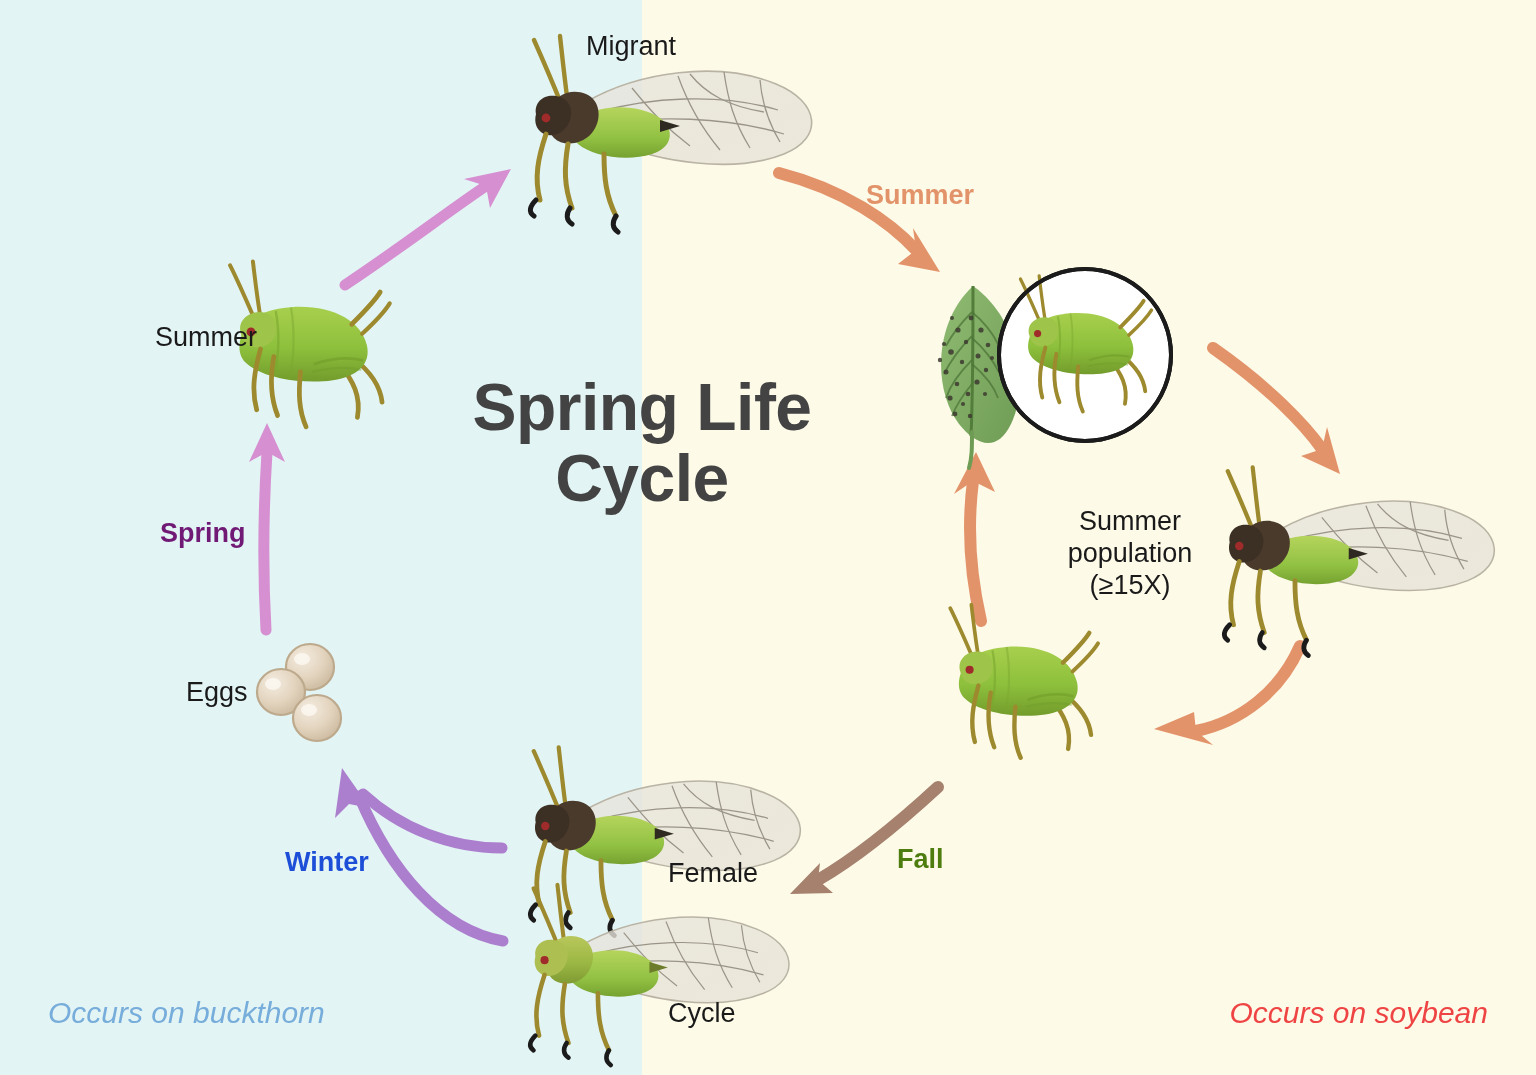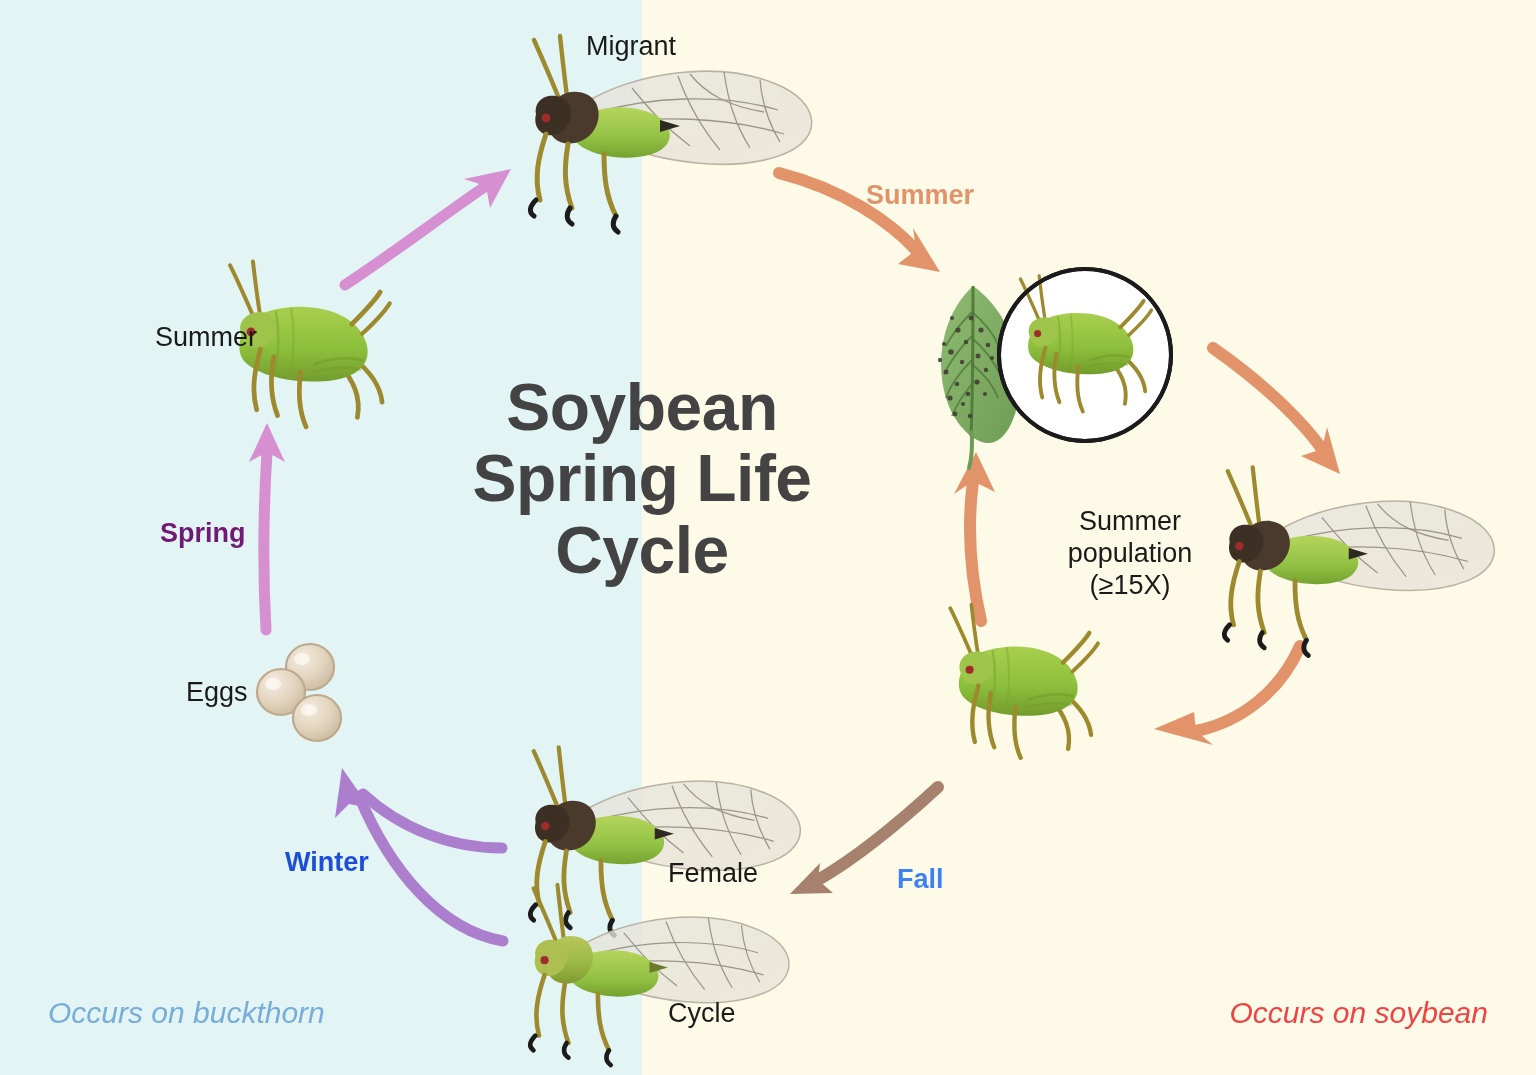--- a/index.html
+++ b/index.html
@@ -36,21 +36,21 @@
 
   #lbl-migrant{left:586px;top:31px;}
   #lbl-aphid{left:155px;top:322px;}
   #lbl-eggs{left:186px;top:677px;}
   #lbl-female{left:668px;top:858px;}
   #lbl-male{left:668px;top:998px;}
   #lbl-summer-pop{left:1040px;top:506px;width:180px;text-align:center;white-space:normal;}
 
   #season-spring{left:160px;top:518px;color:#701a75;}
   #season-summer{left:866px;top:180px;color:#e3936a;}
-  #season-fall{left:897px;top:844px;color:#3b82f6;margin-top:20px;}
+  #season-fall{left:897px;top:844px;color:#4d7c0f;}
   #season-winter{left:285px;top:847px;color:#1d4ed8;}
 </style>
 </head>
 <body>
 
 <div id="stage">
 
   <div class="bg-left"></div>
   <div class="bg-right"></div>
 
@@ -309,21 +309,20 @@
     <g transform="translate(528,828) scale(0.96)">
       <use href="#aphid-winged-dark"></use>
     </g>
 
     <g transform="translate(528,962) scale(0.92)">
       <use href="#aphid-winged-green"></use>
     </g>
   </svg>
 
   <div id="title">
-    <div>Soybean</div>
     <div>Spring Life</div>
     <div>Cycle</div>
   </div>
 
   <div class="lbl" id="lbl-migrant">Migrant</div>
   <div class="lbl" id="lbl-aphid">Summer</div>
   <div class="lbl" id="lbl-eggs">Eggs</div>
   <div class="lbl" id="lbl-female">Female</div>
   <div class="lbl" id="lbl-male">Cycle</div>
 

